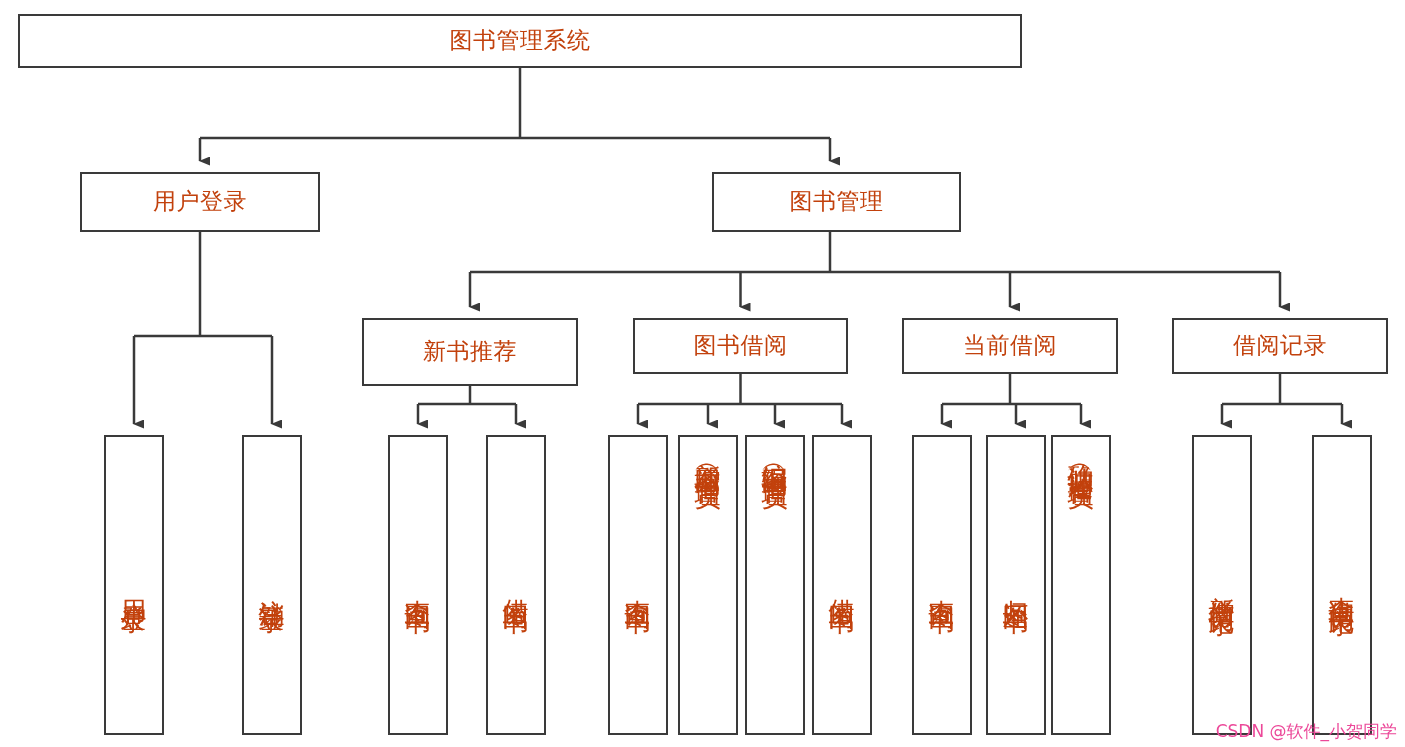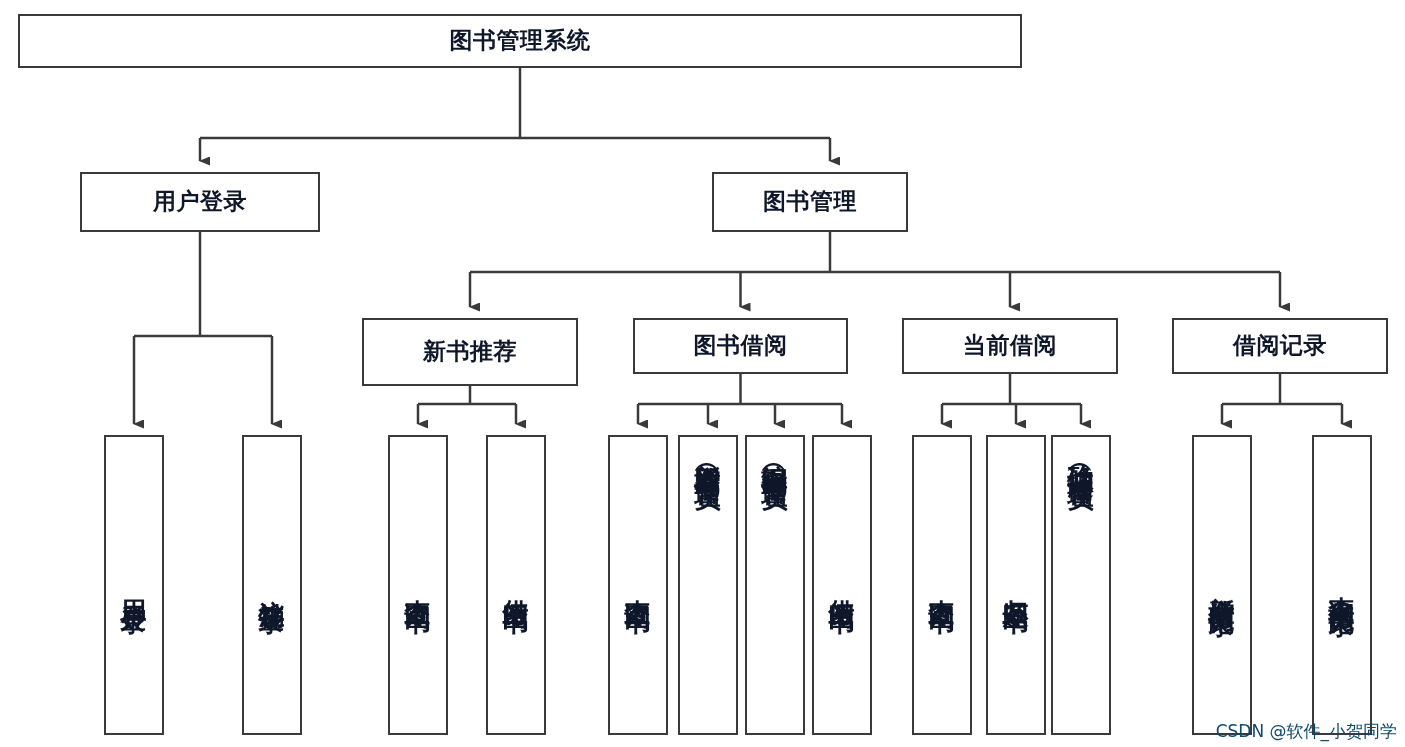--- a/index.html
+++ b/index.html
@@ -33,24 +33,23 @@
     border: 2.5px solid #3a3a3a;
     display: flex;
     align-items: center;
     justify-content: center;
     color: #4a4a4a;
     z-index: 2;
   }
   .node .lbl {
     font-size: 23px;
     line-height: 1.1;
-    color: #0f172a;
+    color: #c2410c;
     letter-spacing: 0.5px;
     white-space: nowrap;
-    font-weight: bold;
   }
   
   .node.vertical {
     align-items: flex-start;
     padding-top: 6px;
   }
   .node.vertical .lbl {
     writing-mode: vertical-rl;
     text-orientation: upright;
     font-size: 26px;
@@ -61,21 +60,21 @@
   
   .node.vertical.centered {
     align-items: center;
     padding-top: 0;
   }
   #watermark {
     position: absolute;
     right: 8px;
     bottom: 4px;
     font-size: 17px;
-    color: #0c4a6e;
+    color: #ec4899;
     z-index: 5;
     white-space: nowrap;
     font-family: "DejaVu Sans", "Liberation Sans", sans-serif;
   }
 </style>
 </head>
 <body>
 
 <div id="canvas">
 
@@ -122,21 +121,21 @@
       </g>
   </svg>
 
   <div id="nodes">
       <div class="node" style="left: 18px; top: 14px; width: 1004px; height: 54px;">
         <span class="lbl">图书管理系统</span>
       </div>
       <div class="node" style="left: 80px; top: 172px; width: 240px; height: 60px;">
         <span class="lbl">用户登录</span>
       </div>
-      <div class="node" style="left: 712px; top: 172px; width: 196px; height: 60px;">
+      <div class="node" style="left: 712px; top: 172px; width: 249px; height: 60px;">
         <span class="lbl">图书管理</span>
       </div>
       <div class="node" style="left: 362px; top: 318px; width: 216px; height: 68px;">
         <span class="lbl">新书推荐</span>
       </div>
       <div class="node" style="left: 633px; top: 318px; width: 215px; height: 56px;">
         <span class="lbl">图书借阅</span>
       </div>
       <div class="node" style="left: 902px; top: 318px; width: 216px; height: 56px;">
         <span class="lbl">当前借阅</span>

